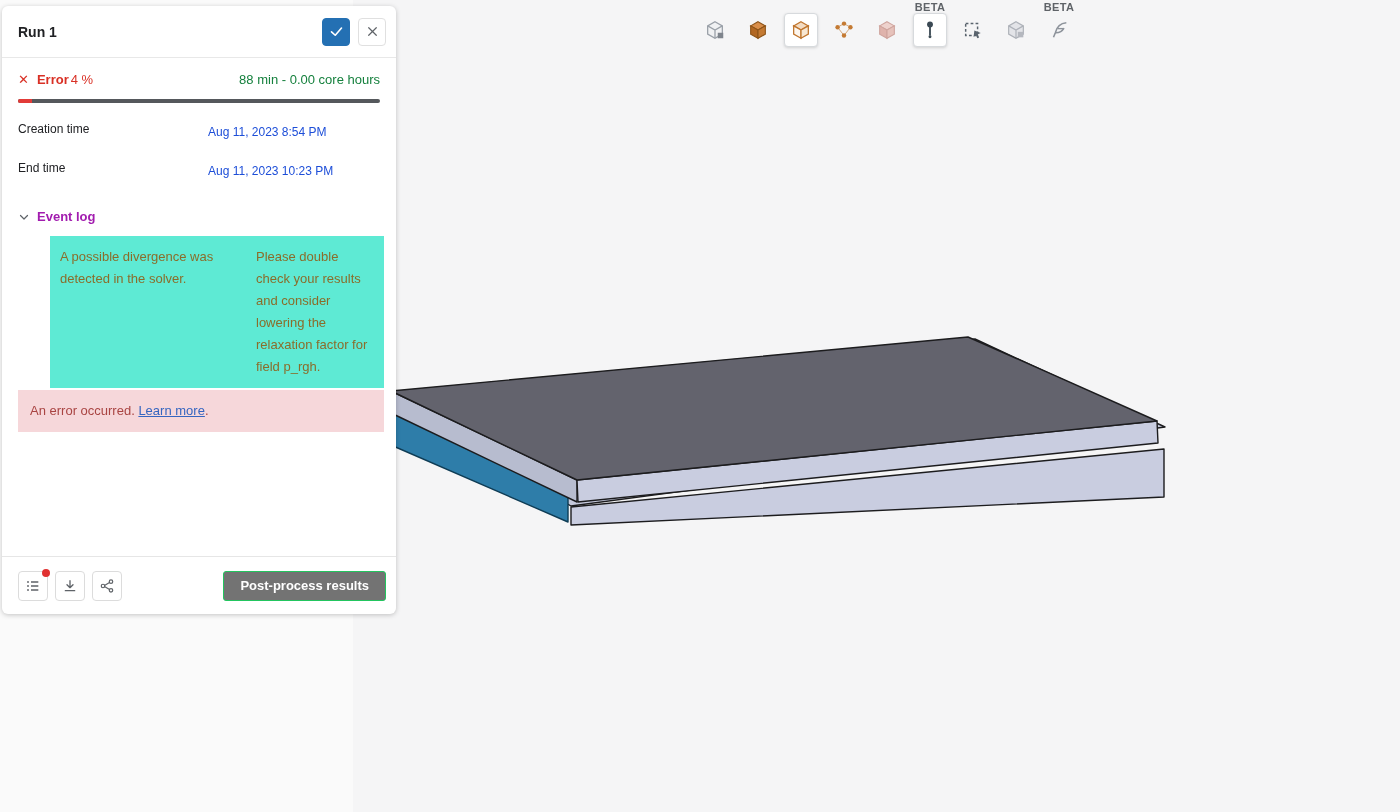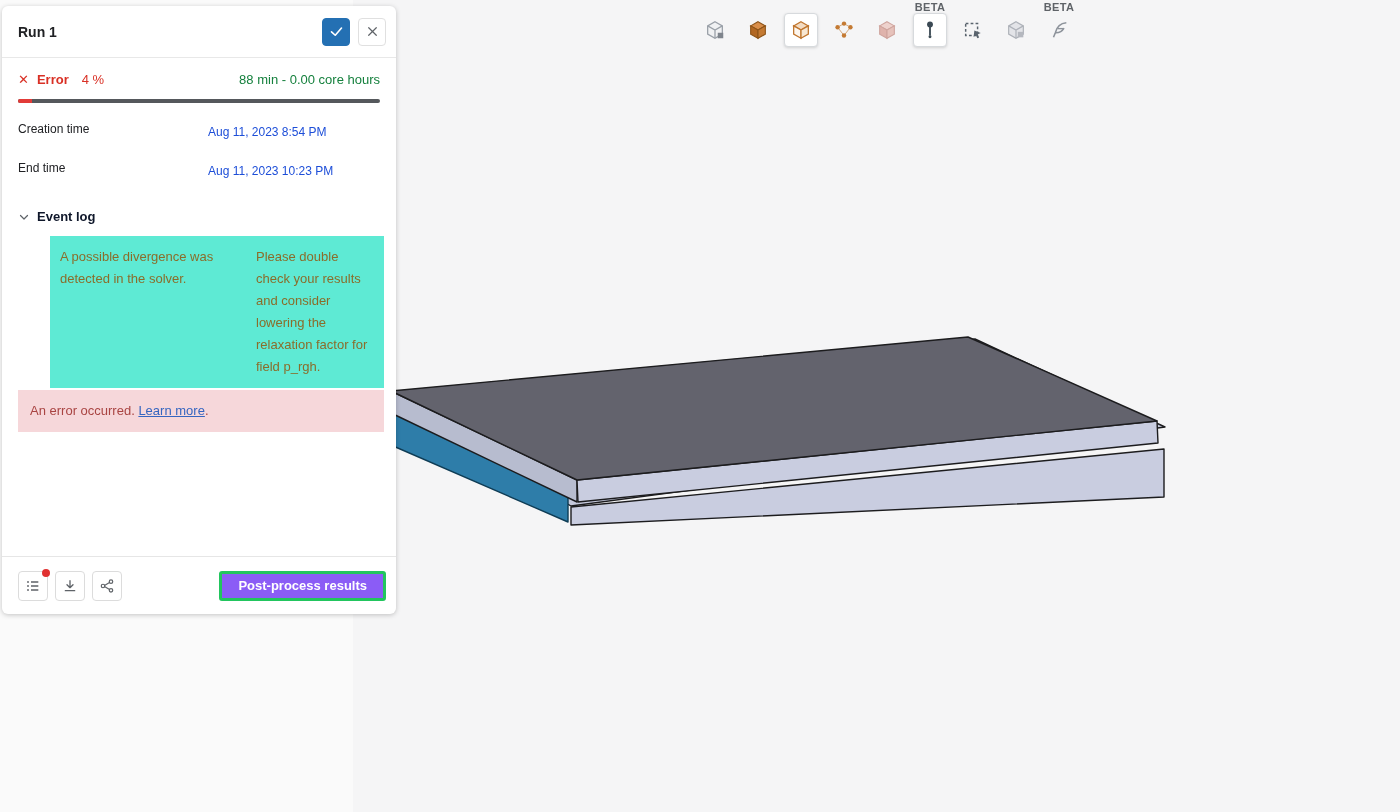--- a/index.html
+++ b/index.html
@@ -60,42 +60,42 @@
     background:#fff; color:#5f6368; display:flex; align-items:center; justify-content:center;
     cursor:pointer;
   }
 
   .panel-body { flex:1; overflow:hidden; padding:14px 0 0 0; }
 
   .status-row {
     display:flex; align-items:baseline; padding:0 16px; font-size:13px;
   }
   .status-x { color:#d93025; font-weight:700; margin-right:8px; font-size:13px; }
-  .status-label { color:#d93025; font-weight:700; margin-right:13px; }
+  .status-label { color:#d93025; font-weight:700; margin-right:2px; }
   .status-percent { color:#d93025; }
   .status-meta { margin-left:auto; color:#15803d; font-size:13px; }
 
   .progress-track {
     margin:12px 16px 0 16px; height:4px; background:#55585c; border-radius:2px;
     position:relative; overflow:hidden;
   }
   .progress-fill {
     position:absolute; left:0; top:0; bottom:0; background:#e23b38; width:4%;
   }
 
   .info-rows { padding:18px 16px 0 16px; }
   .info-row { display:flex; margin-bottom:17px; font-size:12px; }
   .info-label { width:190px; color:#202124; padding-top:1px; }
   .info-value { flex:1; color:#1d4ed8; line-height:22px; }
 
   .eventlog-header {
     display:flex; align-items:center; gap:7px; padding:10px 16px 12px 16px;
     cursor:pointer;
   }
-  .eventlog-title { font-size:13px; font-weight:700; color:#0f172a; }
+  .eventlog-title { font-size:13px; font-weight:700; color:#a21caf; }
 
   .log-box { margin:0 12px 2px 16px; padding:10px 10px; font-size:13px; line-height:22px; }
   .log-success { background:#dcecd9; color:#2f7d32; }
   .log-success p + p { margin-top:15px; }
   .log-warning { background:#5eead4; color:#8a6d2b; display:flex; gap:18px;margin-left:48px; }
   .log-warning .wcol-left { flex:0 0 178px; }
   .log-warning .wcol-right { flex:1; }
   .log-error { background:#f6d7da; color:#a94442;padding-left:12px; }
   .log-error a { color:#3565c0; text-decoration:underline; cursor:pointer; }
 
@@ -107,21 +107,21 @@
     width:30px; height:30px; border:1px solid #dcdcdc; border-radius:4px;
     background:#fff; display:flex; align-items:center; justify-content:center;
     cursor:pointer; position:relative; color:#5f6368;
   }
   .notif-dot {
     position:absolute; top:-3px; right:-3px; width:8px; height:8px;
     border-radius:50%; background:#e03131;
   }
   .btn-primary {
     margin-left:auto; height:30px; padding:0 16px; border-radius:3px;
-    background:#8b5cf6; border:3px solid #22c55e; color:#fff;
+    background:#737373; border:1px solid #22c55e; color:#fff;
     font-size:13px; font-weight:700; cursor:pointer;
     font-family:"Liberation Sans","DejaVu Sans",sans-serif;
   }
 </style>
 </head>
 <body>
 
 <div class="main-area">
 
   <div class="viewer-toolbar">

